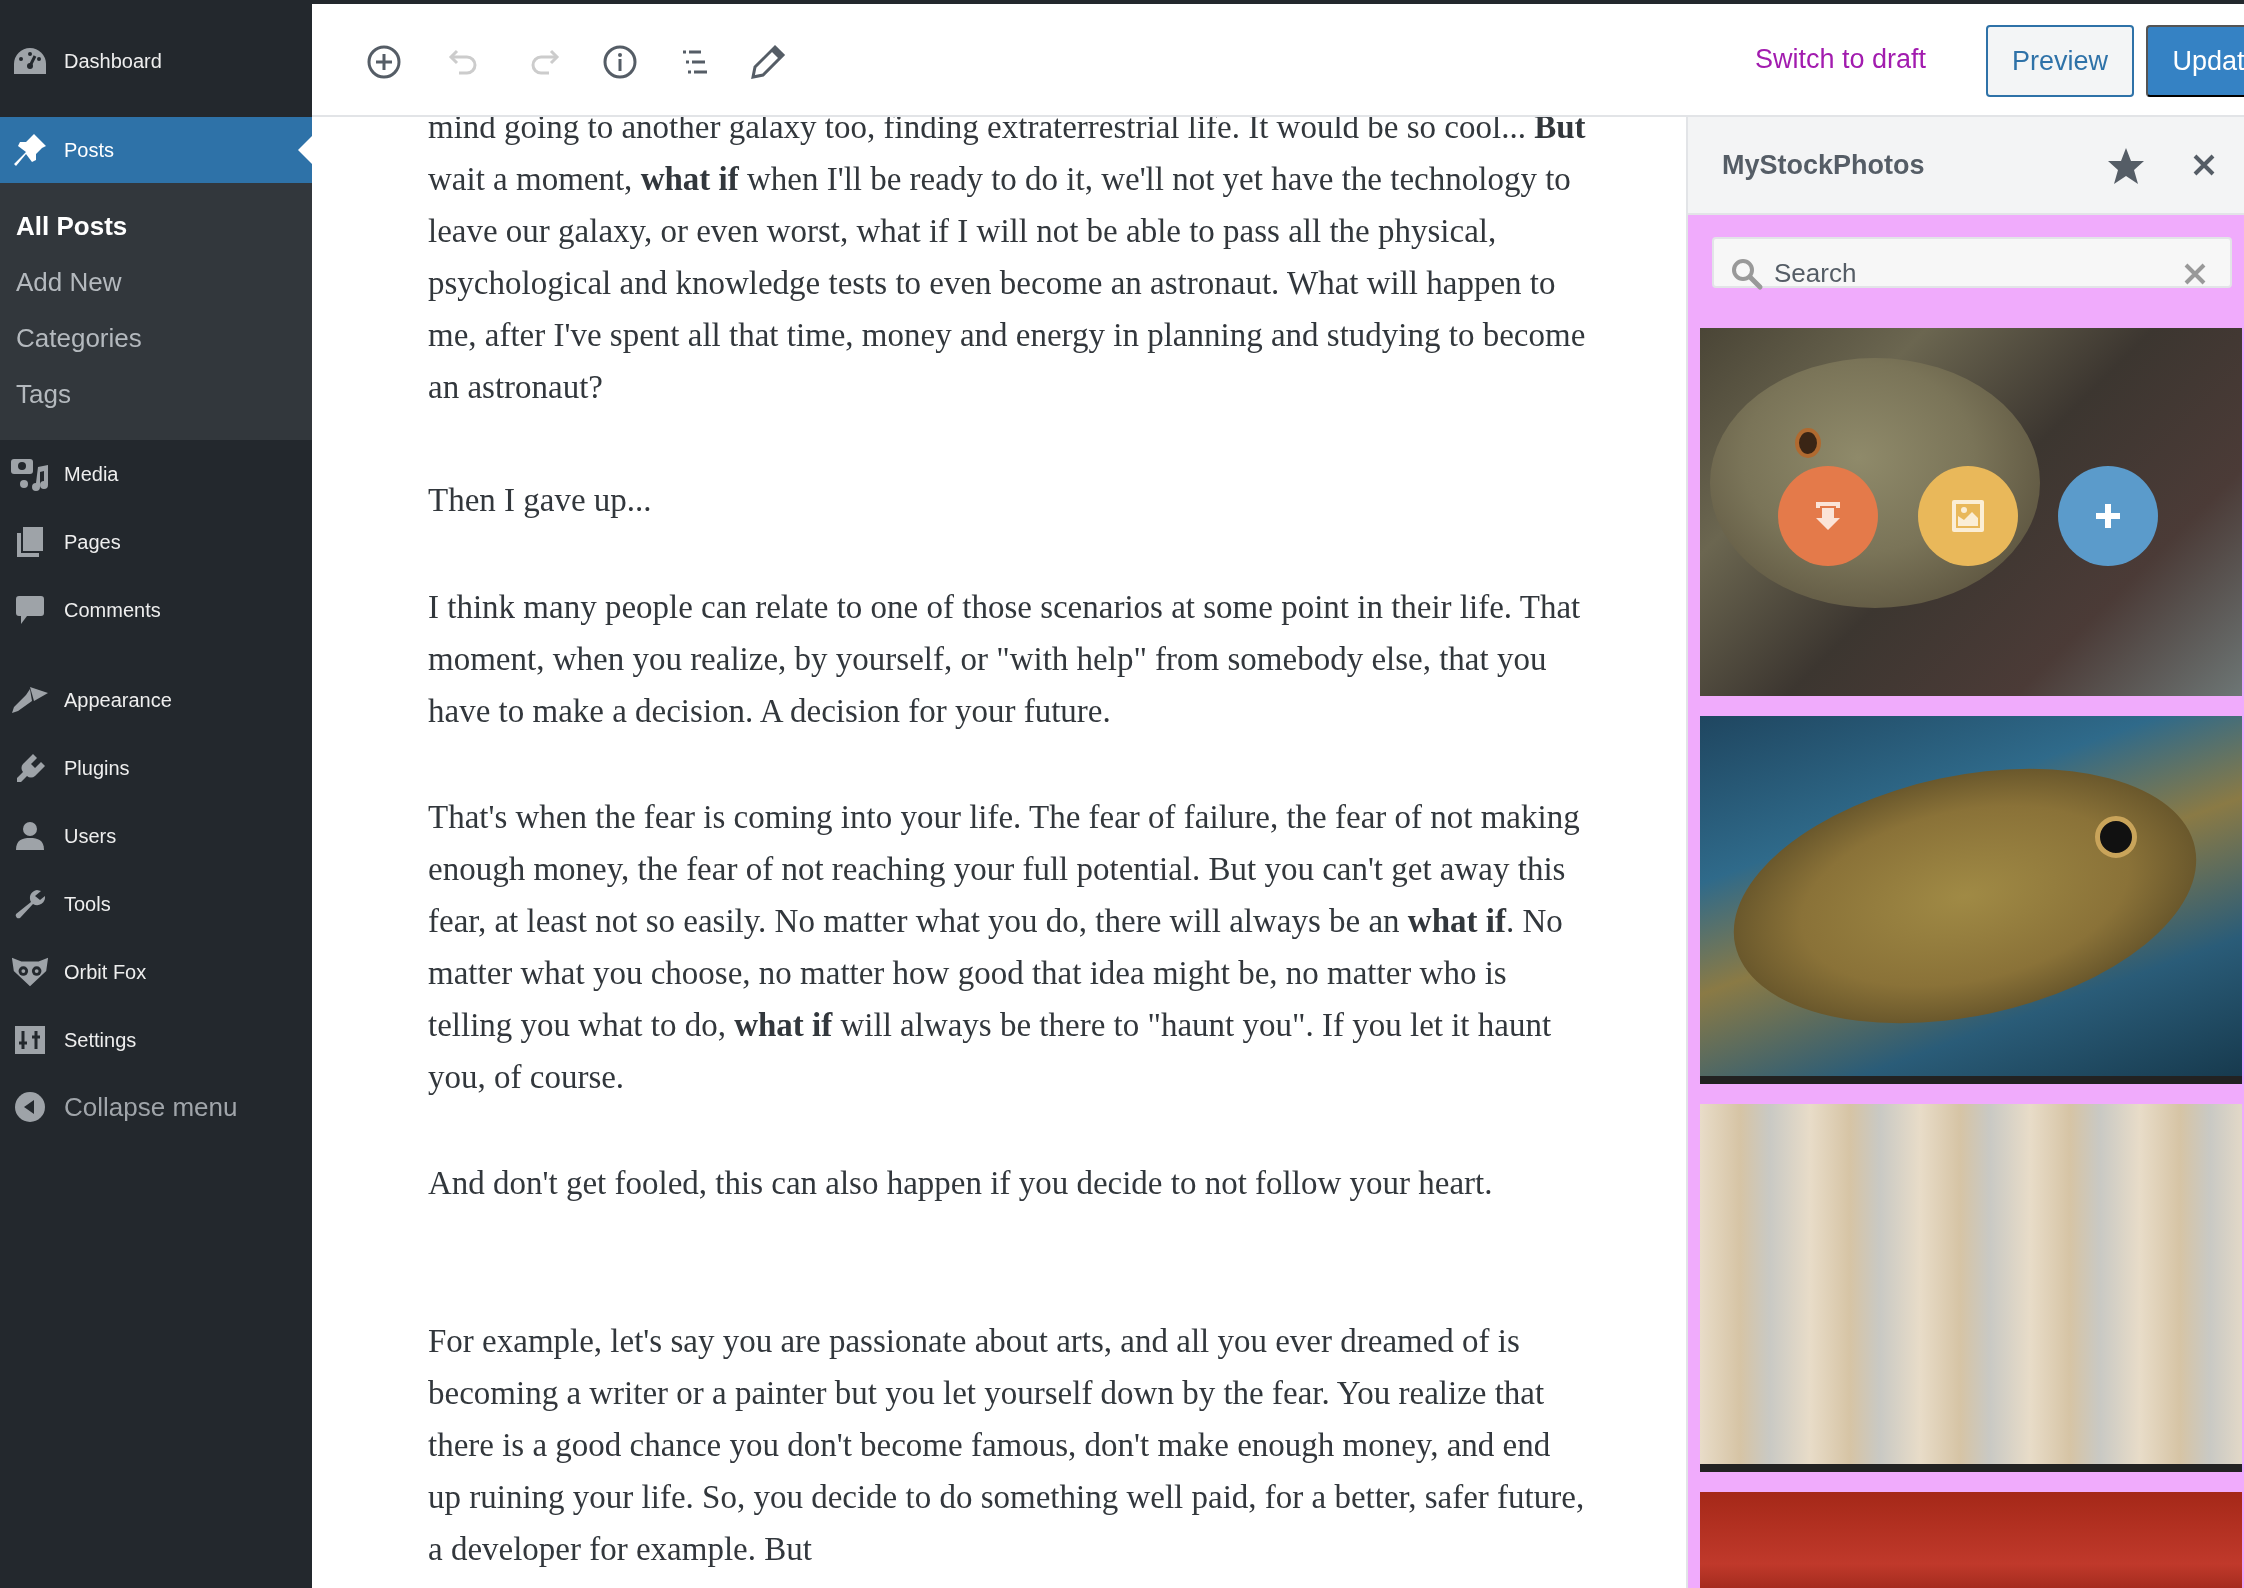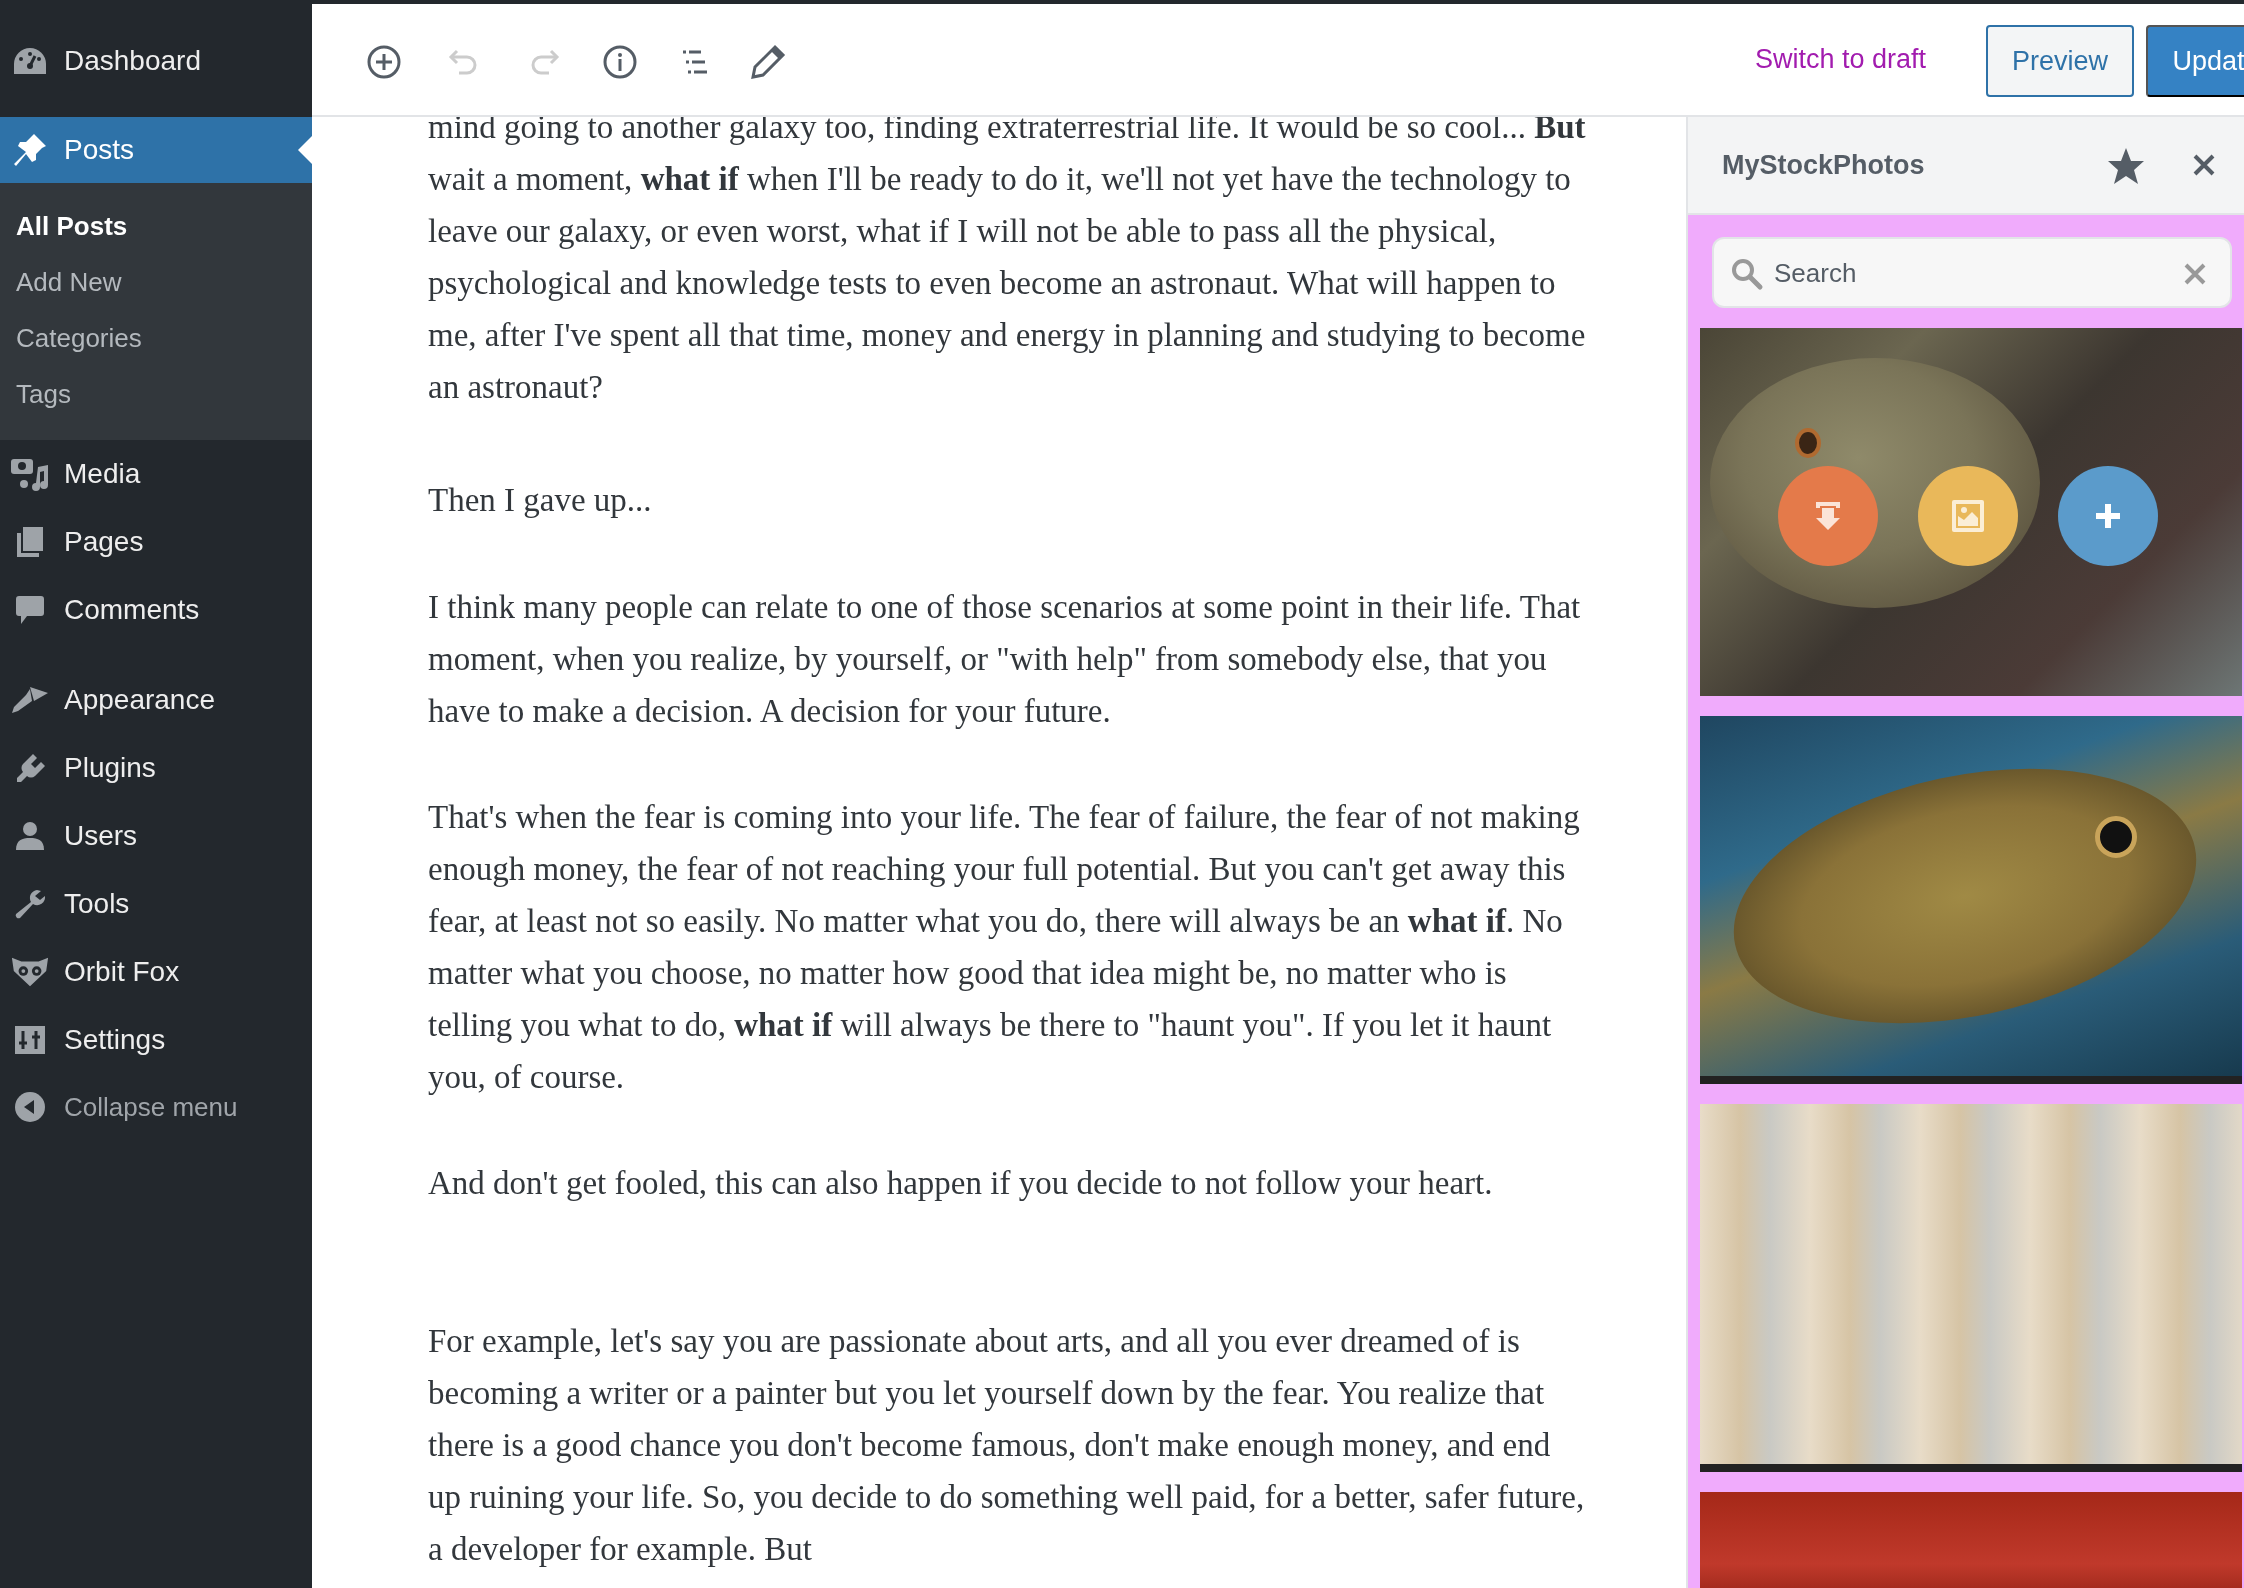--- a/index.html
+++ b/index.html
@@ -3,21 +3,21 @@
 <meta charset="utf-8">
 <style>
   * { box-sizing: border-box; margin: 0; padding: 0; }
   html, body { width: 2244px; height: 1588px; overflow: hidden; background: #fff; }
   body { position: relative; font-family: "Liberation Sans", sans-serif; }
 
   .topstrip { position: absolute; left: 0; top: 0; width: 2244px; height: 4px; background: #23282d; }
 
   
   .sidebar { position: absolute; left: 0; top: 0; width: 312px; height: 1588px; background: #23282d; }
-  .nav-item { position: absolute; left: 0; width: 312px; display: flex; align-items: center; color: #eee; font-size: 28px; }
+  .nav-item { position: absolute; left: 0; width: 312px; display: flex; align-items: center; color: #eee; font-size: 20px; }
   .nav-item .ico { position: absolute; left: 10px; width: 40px; height: 40px; display: flex; align-items: center; justify-content: center; }
   .nav-item .lbl { position: absolute; left: 64px; }
   .nav-dashboard { top: 20px; height: 82px; }
   .nav-posts { top: 117px; height: 66px; background: #2e72a8; color: #fff; padding-left: 20px; }
   .nav-posts .arrow { position: absolute; right: 0; top: 19px; width: 0; height: 0; border-top: 14px solid transparent; border-bottom: 14px solid transparent; border-right: 14px solid #fff; }
   .submenu { position: absolute; left: 0; top: 183px; width: 312px; height: 257px; background: #32373c; }
   .sub-item { position: absolute; left: 16px; font-size: 26px; color: #b4b9be; }
   .sub-item.active { color: #ffffff; font-weight: bold; }
   .nav-media { top: 444px; height: 60px; }
   .nav-pages { top: 512px; height: 60px; }
@@ -44,21 +44,21 @@
   .content { position: absolute; left: 116px; top: 0; width: 1160px; font-family: "Liberation Serif", serif; font-size: 33px; line-height: 52px; color: #32373c; }
   .para { position: absolute; left: 0; width: 1160px; }
   .para b { font-weight: bold; }
 
   
   .panel { position: absolute; left: 1686px; top: 117px; width: 558px; height: 1471px; background: #f0abfc; border-left: 2px solid #e2e4e7; overflow: hidden; }
   .panel-header { position: absolute; left: 0; top: 0; width: 558px; height: 98px; background: #f3f4f5; border-bottom: 2px solid #e2e4e7; }
   .panel-title { position: absolute; left: 34px; top: 33px; font-size: 27px; font-weight: bold; color: #555d66; }
   .panel-star { position: absolute; left: 418px; top: 29px; width: 40px; height: 40px; }
   .panel-close { position: absolute; left: 499px; top: 31px; width: 34px; height: 34px; }
-  .search-box { position: absolute; left: 24px; top: 120px; width: 520px; height: 71px; border: 2px solid #e2e4e7; border-radius: 12px; background: #f7f7f7; }
+  .search-box { position: absolute; left: 24px; top: 120px; width: 520px; height: 51px; border: 2px solid #e2e4e7; border-radius: 4px; background: #f7f7f7; }
   .search-icon { position: absolute; left: 16px; top: 18px; width: 34px; height: 34px; }
   .search-input { position: absolute; left: 60px; top: 10px; width: 390px; height: 48px; border: none; background: transparent; font-size: 26px; color: #555d66; font-family: "Liberation Sans", sans-serif; outline: none; }
   .search-input::placeholder { color: #555d66; }
   .search-clear { position: absolute; left: 469px; top: 23px; width: 24px; height: 24px; }
 
   .photo { position: absolute; left: 12px; width: 542px; overflow: hidden; }
   .photo1 { top: 211px; height: 368px; background: linear-gradient(135deg, #4a4536 0%, #6b6650 25%, #3c3630 50%, #4b3b37 75%, #6d7675 100%); }
   .photo2 { top: 599px; height: 368px; background: linear-gradient(160deg, #1f4660 0%, #2f6a8a 30%, #8a7a45 50%, #2a5c78 75%, #173a4e 100%); border-bottom: 8px solid #222; }
   .photo3 { top: 987px; height: 368px; background: repeating-linear-gradient(90deg, #e8dcc8 0px, #d6c4a5 40px, #c9c9c4 70px, #e8dcc8 110px); border-bottom: 8px solid #222; }
   .photo4 { top: 1375px; height: 120px; background: linear-gradient(180deg, #a52818 0%, #c0392b 60%, #8a1f12 100%); }

